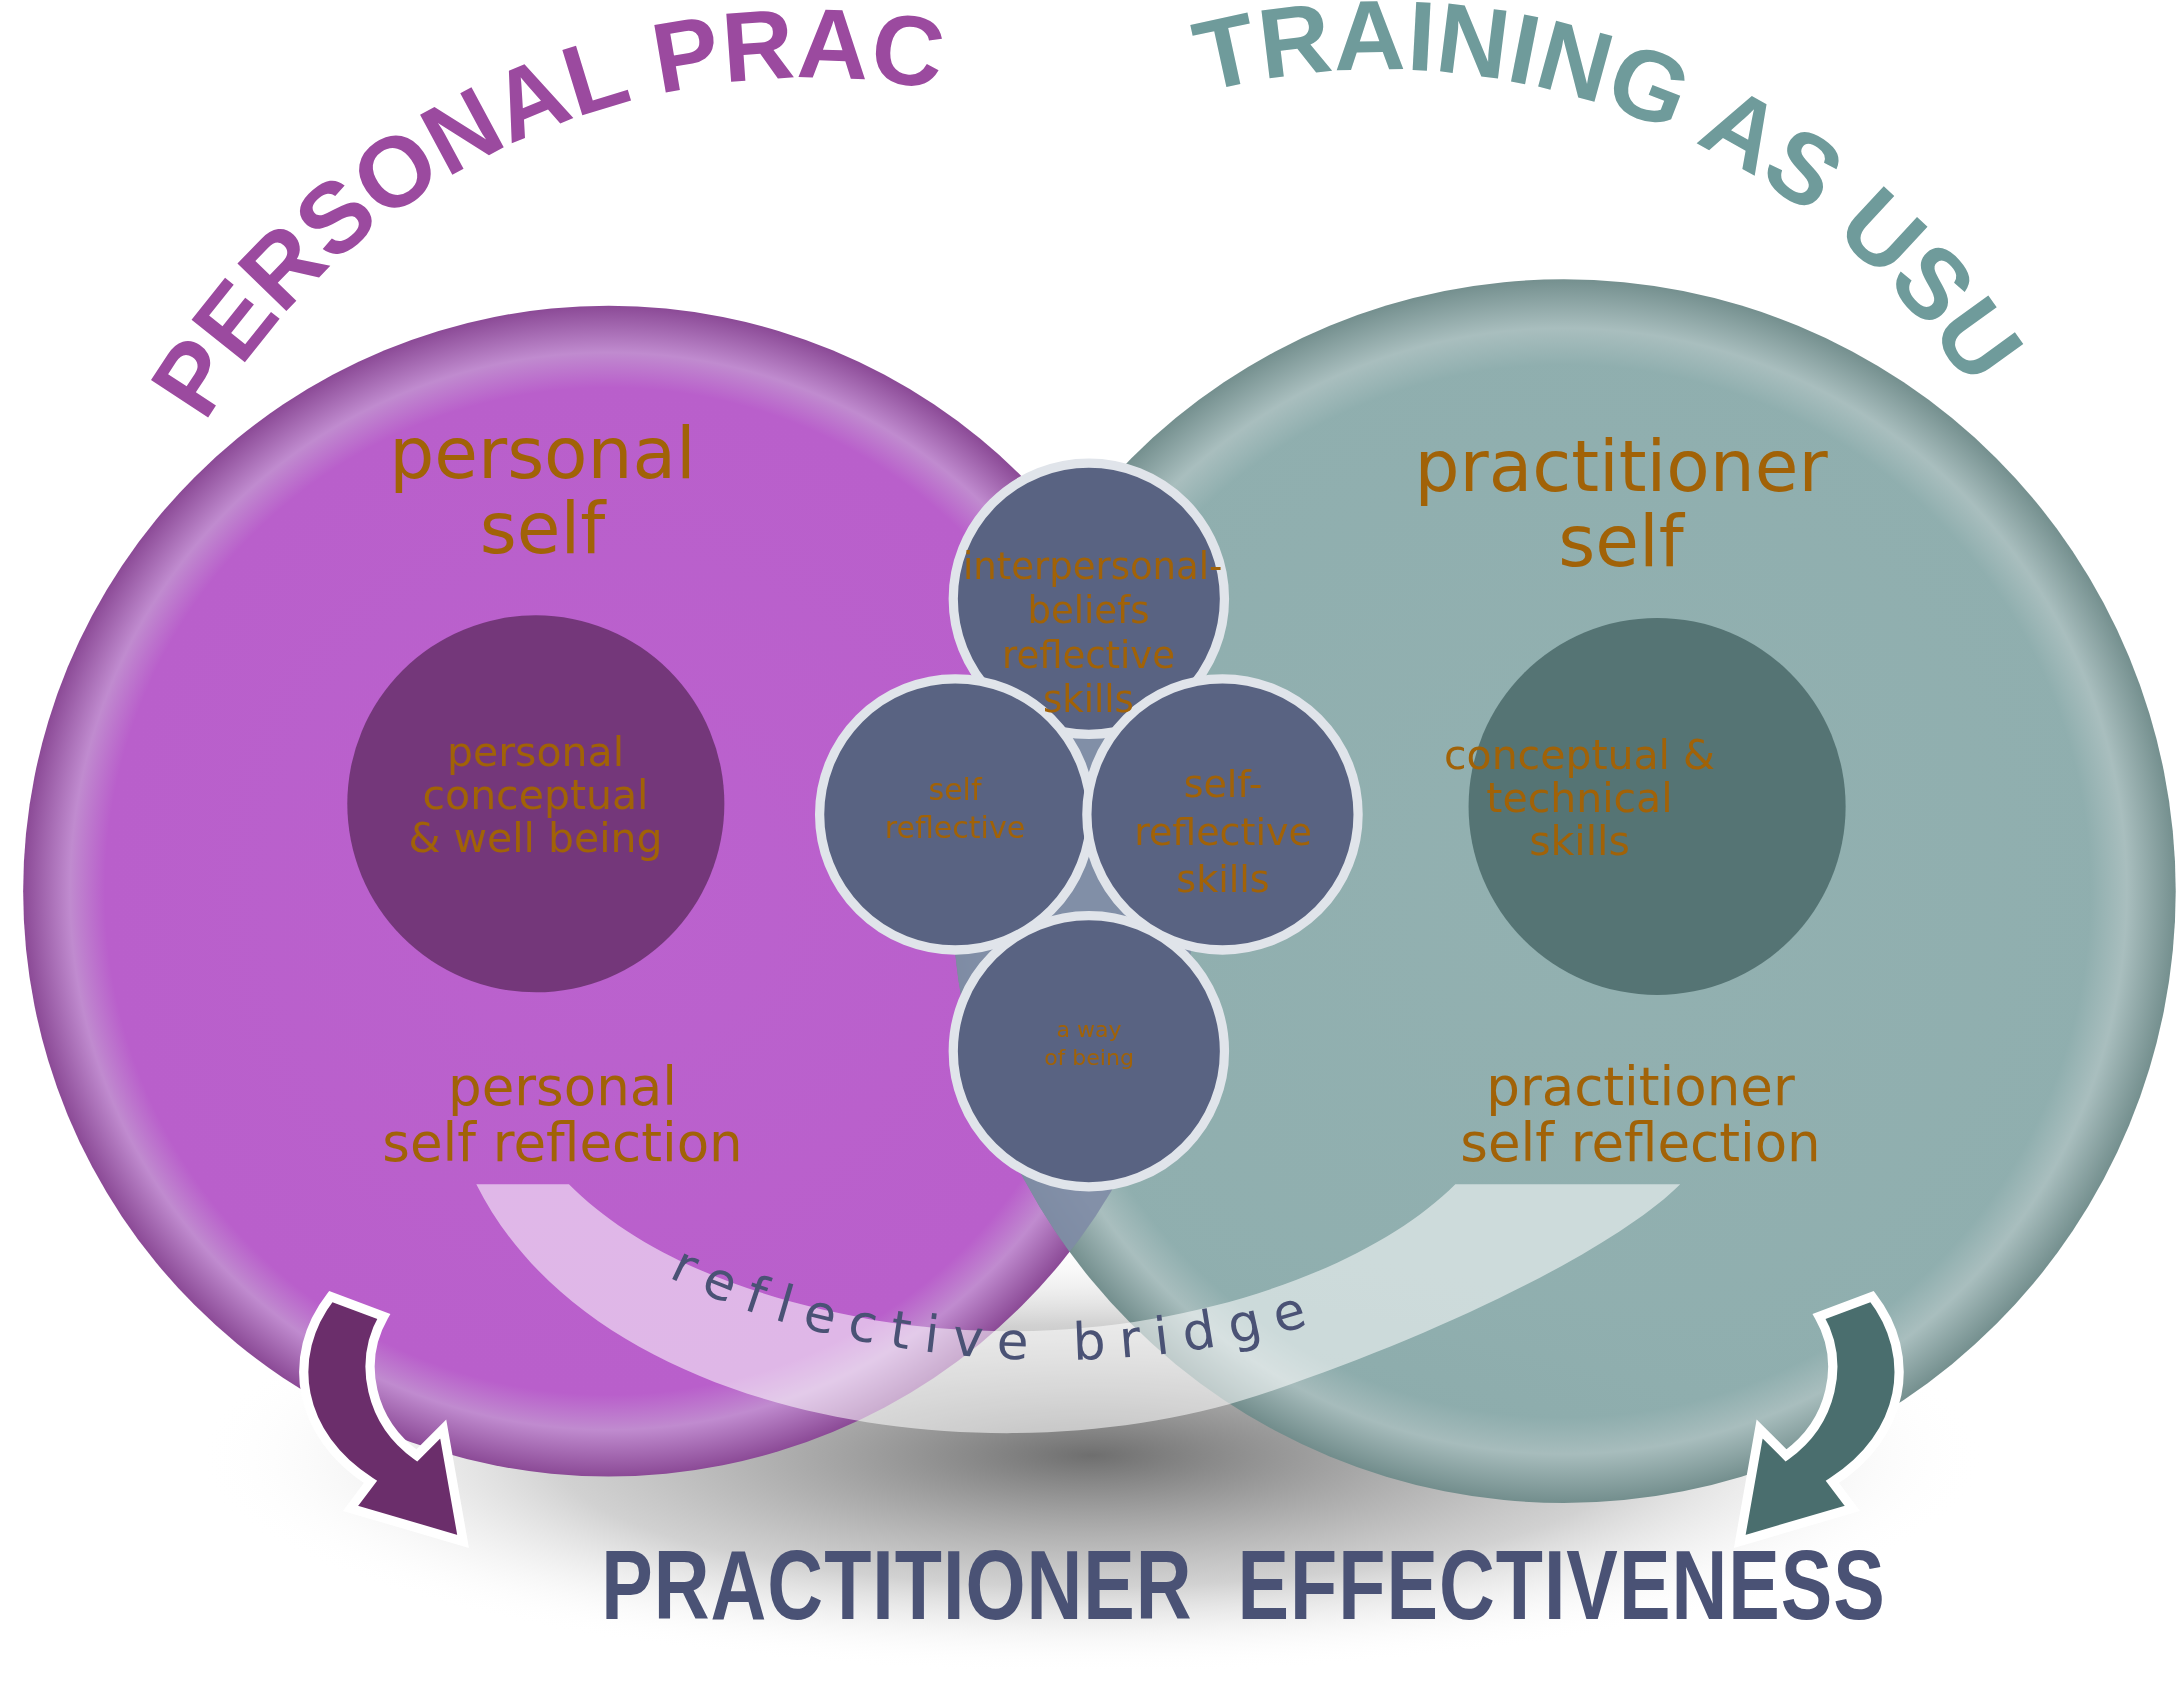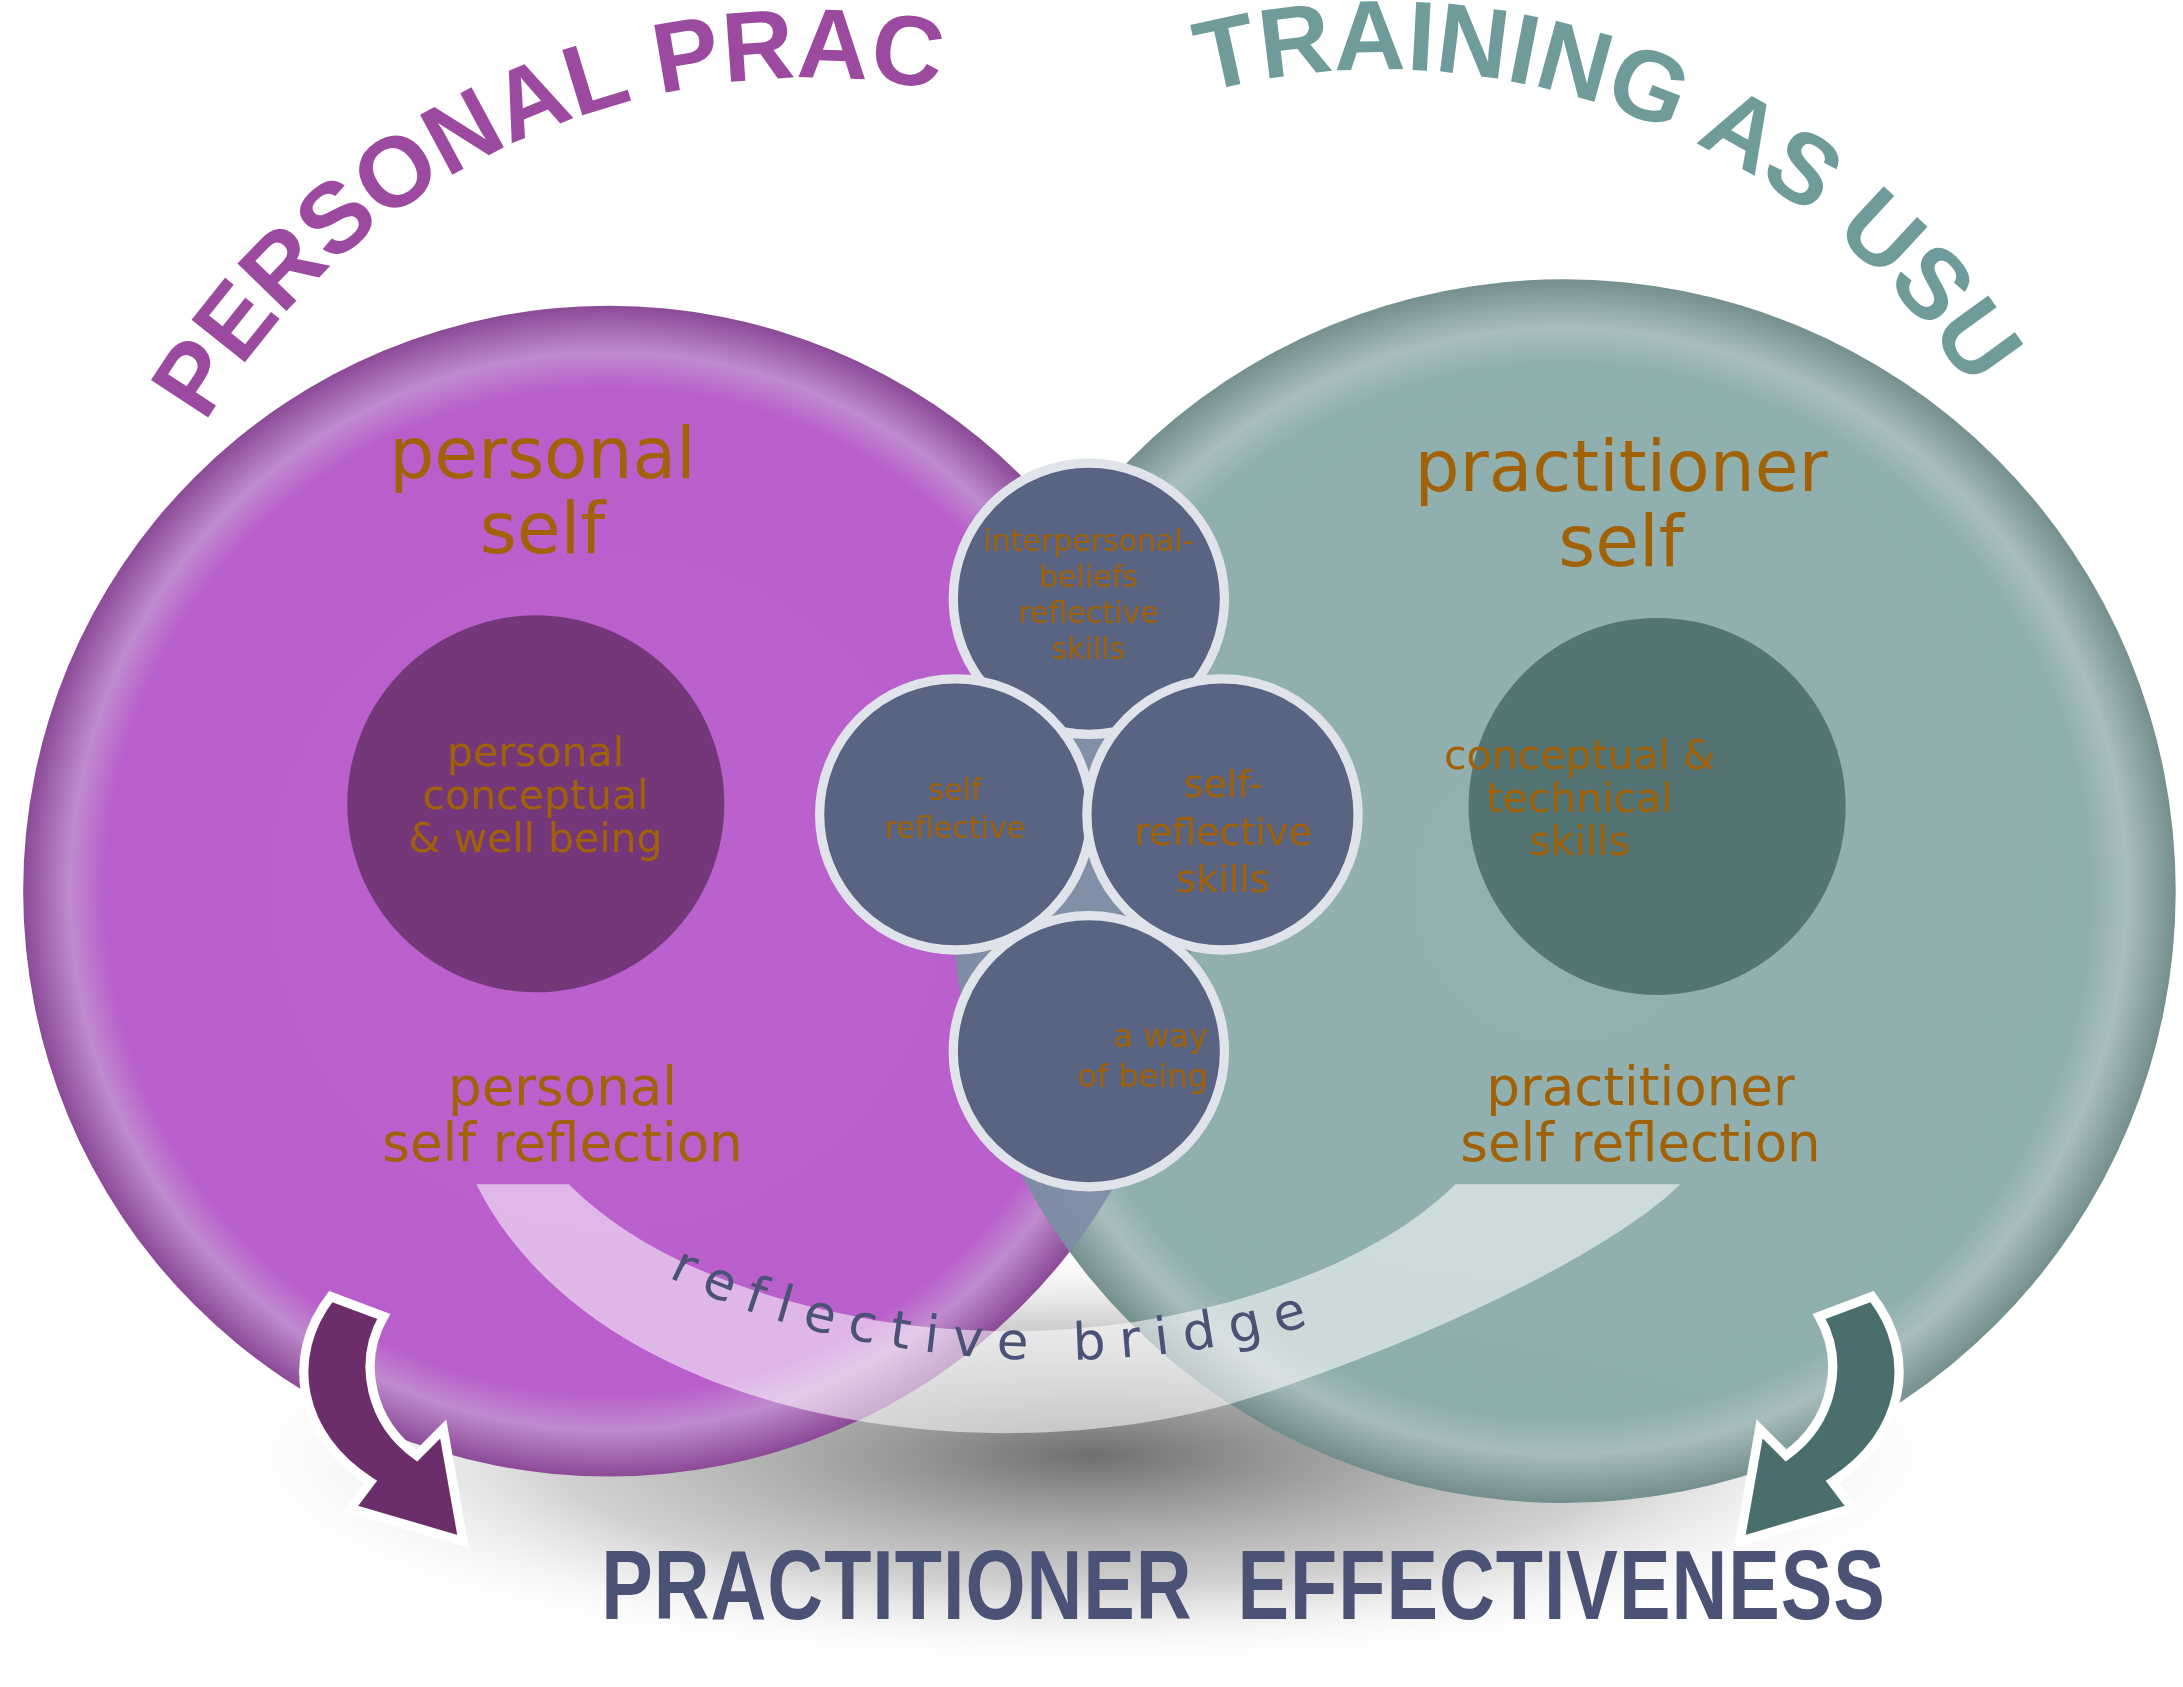--- a/index.html
+++ b/index.html
@@ -97,34 +97,34 @@
 <div class="label" style="left:1414px;top:734px;width:331px;font-size:41px;">
   <span>conceptual &amp;</span>
   <span>technical</span>
   <span>skills</span>
 </div>
 <div class="label" style="left:1409px;top:1059px;width:463px;font-size:53px;">
   <span>practitioner</span>
   <span>self reflection</span>
 </div>
 
-<div class="label" style="left:963px;top:523px;width:251px;font-size:30px;line-height:1.2;">
+<div class="label" style="left:963px;top:545px;width:251px;font-size:37px;line-height:1.2;">
   <span>interpersonal-</span>
   <span>beliefs</span>
   <span>reflective</span>
   <span>skills</span>
 </div>
 <div class="label" style="left:836px;top:771px;width:238px;font-size:30px;line-height:1.25;">
   <span>self</span>
   <span>reflective</span>
 </div>
 <div class="label" style="left:1104px;top:761px;width:238px;font-size:38px;line-height:1.25;">
   <span>self-</span>
   <span>reflective</span>
   <span>skills</span>
 </div>
-<div class="label" style="left:970px;top:1016px;width:238px;font-size:32px;line-height:1.25;text-align:right;">
+<div class="label" style="left:970px;top:1016px;width:238px;font-size:22px;line-height:1.25;">
   <span>a way</span>
   <span>of being</span>
 </div>
 
 <div class="abs cond" style="left:463px;top:1528px;width:1257px;text-align:center;font-size:99px;color:#4a5275;white-space:pre;letter-spacing:1.3px;transform:scaleX(0.78);transform-origin:center;">PRACTITIONER  EFFECTIVENESS</div>
 
 
 </body></html>

